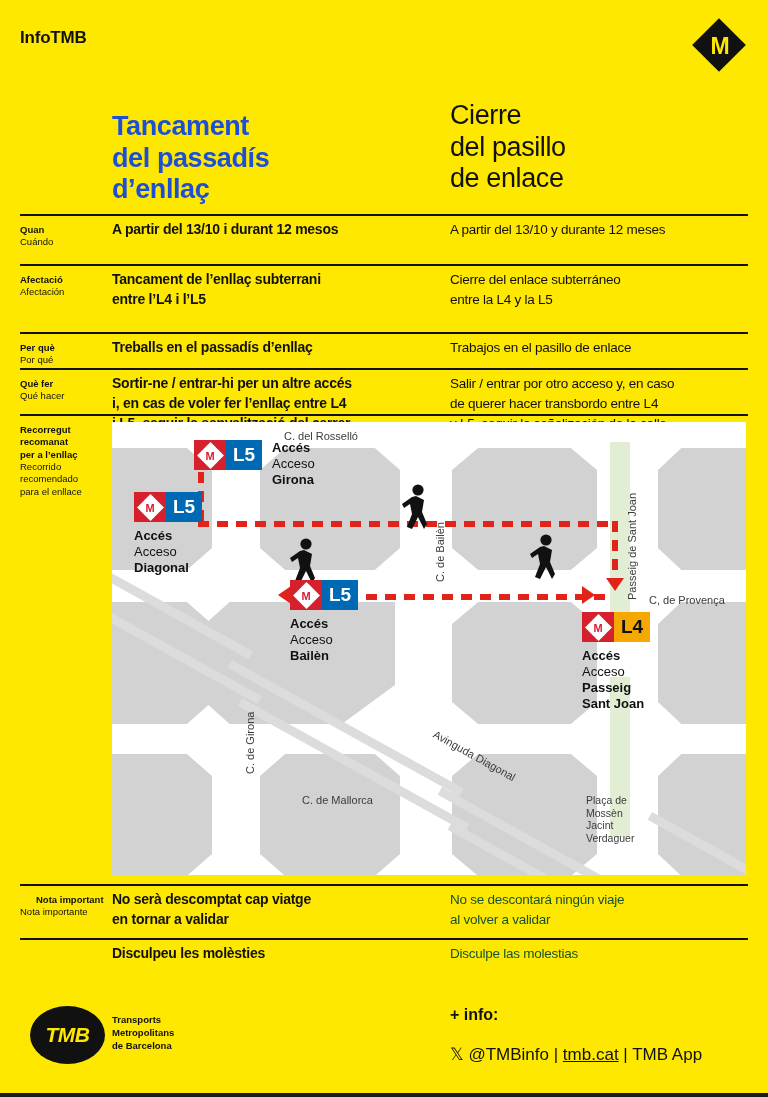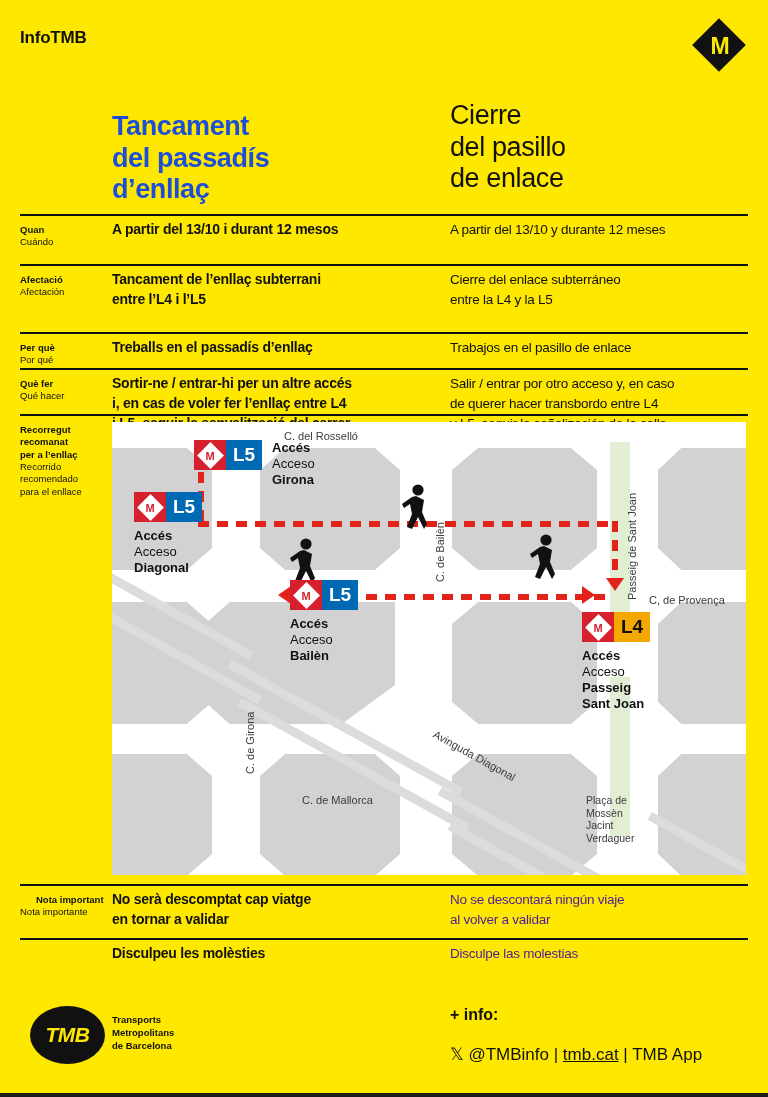--- a/index.html
+++ b/index.html
@@ -166,21 +166,21 @@
     font-size: 9.5px; line-height: 1.25; color: #111;
   }
   .note-row .lab .l1 { font-weight: bold; padding-left: 16px; }
   .note-row .ca {
     position: absolute; left: 92px; top: 4px; width: 340px;
     font-size: 14px; font-weight: bold; line-height: 1.42; color: #111;
     letter-spacing: -0.25px;
   }
   .note-row .es {
     position: absolute; left: 430px; top: 4px; width: 310px;
-    font-size: 13.5px; font-weight: normal; line-height: 1.47; color: #4c1d95;
+    font-size: 13.5px; font-weight: normal; line-height: 1.47; color: #14532d;
     letter-spacing: -0.25px;
   }
 
   
   .footer { position: absolute; left: 20px; top: 1000px; width: 730px; height: 80px; }
   .tmb-logo { position: absolute; left: 10px; top: 6px; width: 75px; height: 60px; }
   .tmb-logo .oval {
     position: absolute; left: 0; top: 0; width: 75px; height: 58px;
     background: #111; border-radius: 50%;
   }

